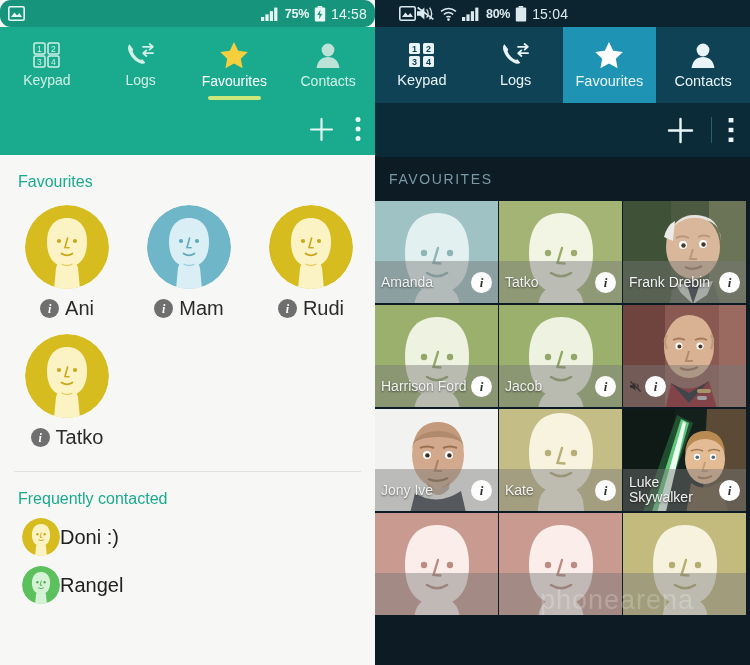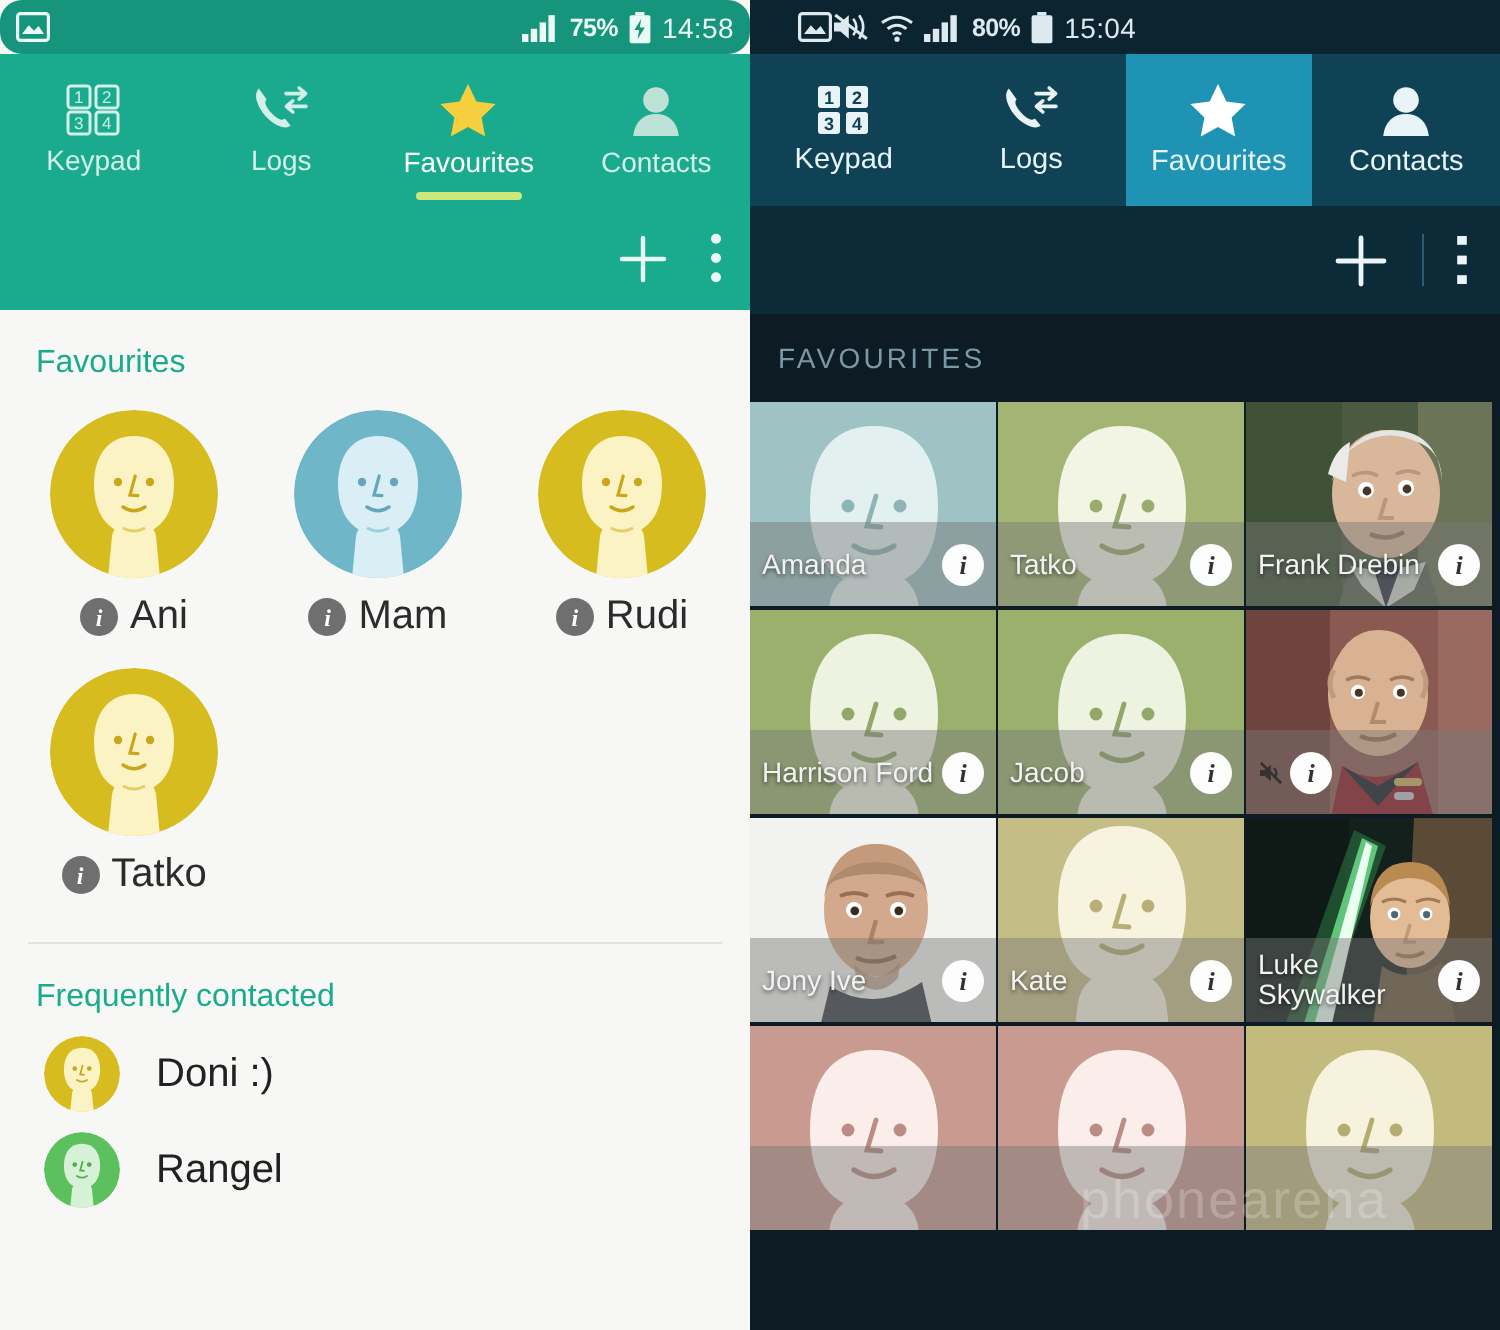--- a/index.html
+++ b/index.html
@@ -40,21 +40,21 @@
   .l-body { background:#f7f7f5; height:510px; position:relative; }
   .sec-title { color:#1aab8e; font-size:16px; padding:18px 0 0 18px; }
   .fav-grid { display:flex; flex-wrap:wrap; padding:14px 0 0 6px; }
   .fav-cell { width:122px; display:flex; flex-direction:column; align-items:center; margin-bottom:14px; }
   .fav-av { width:84px; height:84px; border-radius:50%; overflow:hidden; position:relative; }
   .fav-name { display:flex; align-items:center; gap:6px; margin-top:8px; }
   .fav-name .nm { font-size:20px; color:#2b2b2b; }
 
   .divider { height:1px; background:#e2e2de; margin:8px 14px 0 14px; }
   .freq-title { color:#1aab8e; font-size:16px; padding:18px 0 0 18px; }
-  .freq-row { display:flex; align-items:center; gap:18px; padding:10px 0 0 22px; }
+  .freq-row { display:flex; align-items:center; padding:10px 0 0 22px; }
   .freq-av { width:38px; height:38px; border-radius:50%; overflow:hidden; position:relative; }
   .freq-nm { font-size:20px; color:#212121; }
 
   
   .ibadge {
     width:19px; height:19px; border-radius:50%; background:#6f6f6f;
     color:#fff; font-size:12px; font-style:italic; font-weight:bold;
     display:flex; align-items:center; justify-content:center;
     font-family:"Liberation Serif", serif; line-height:1;
   }

